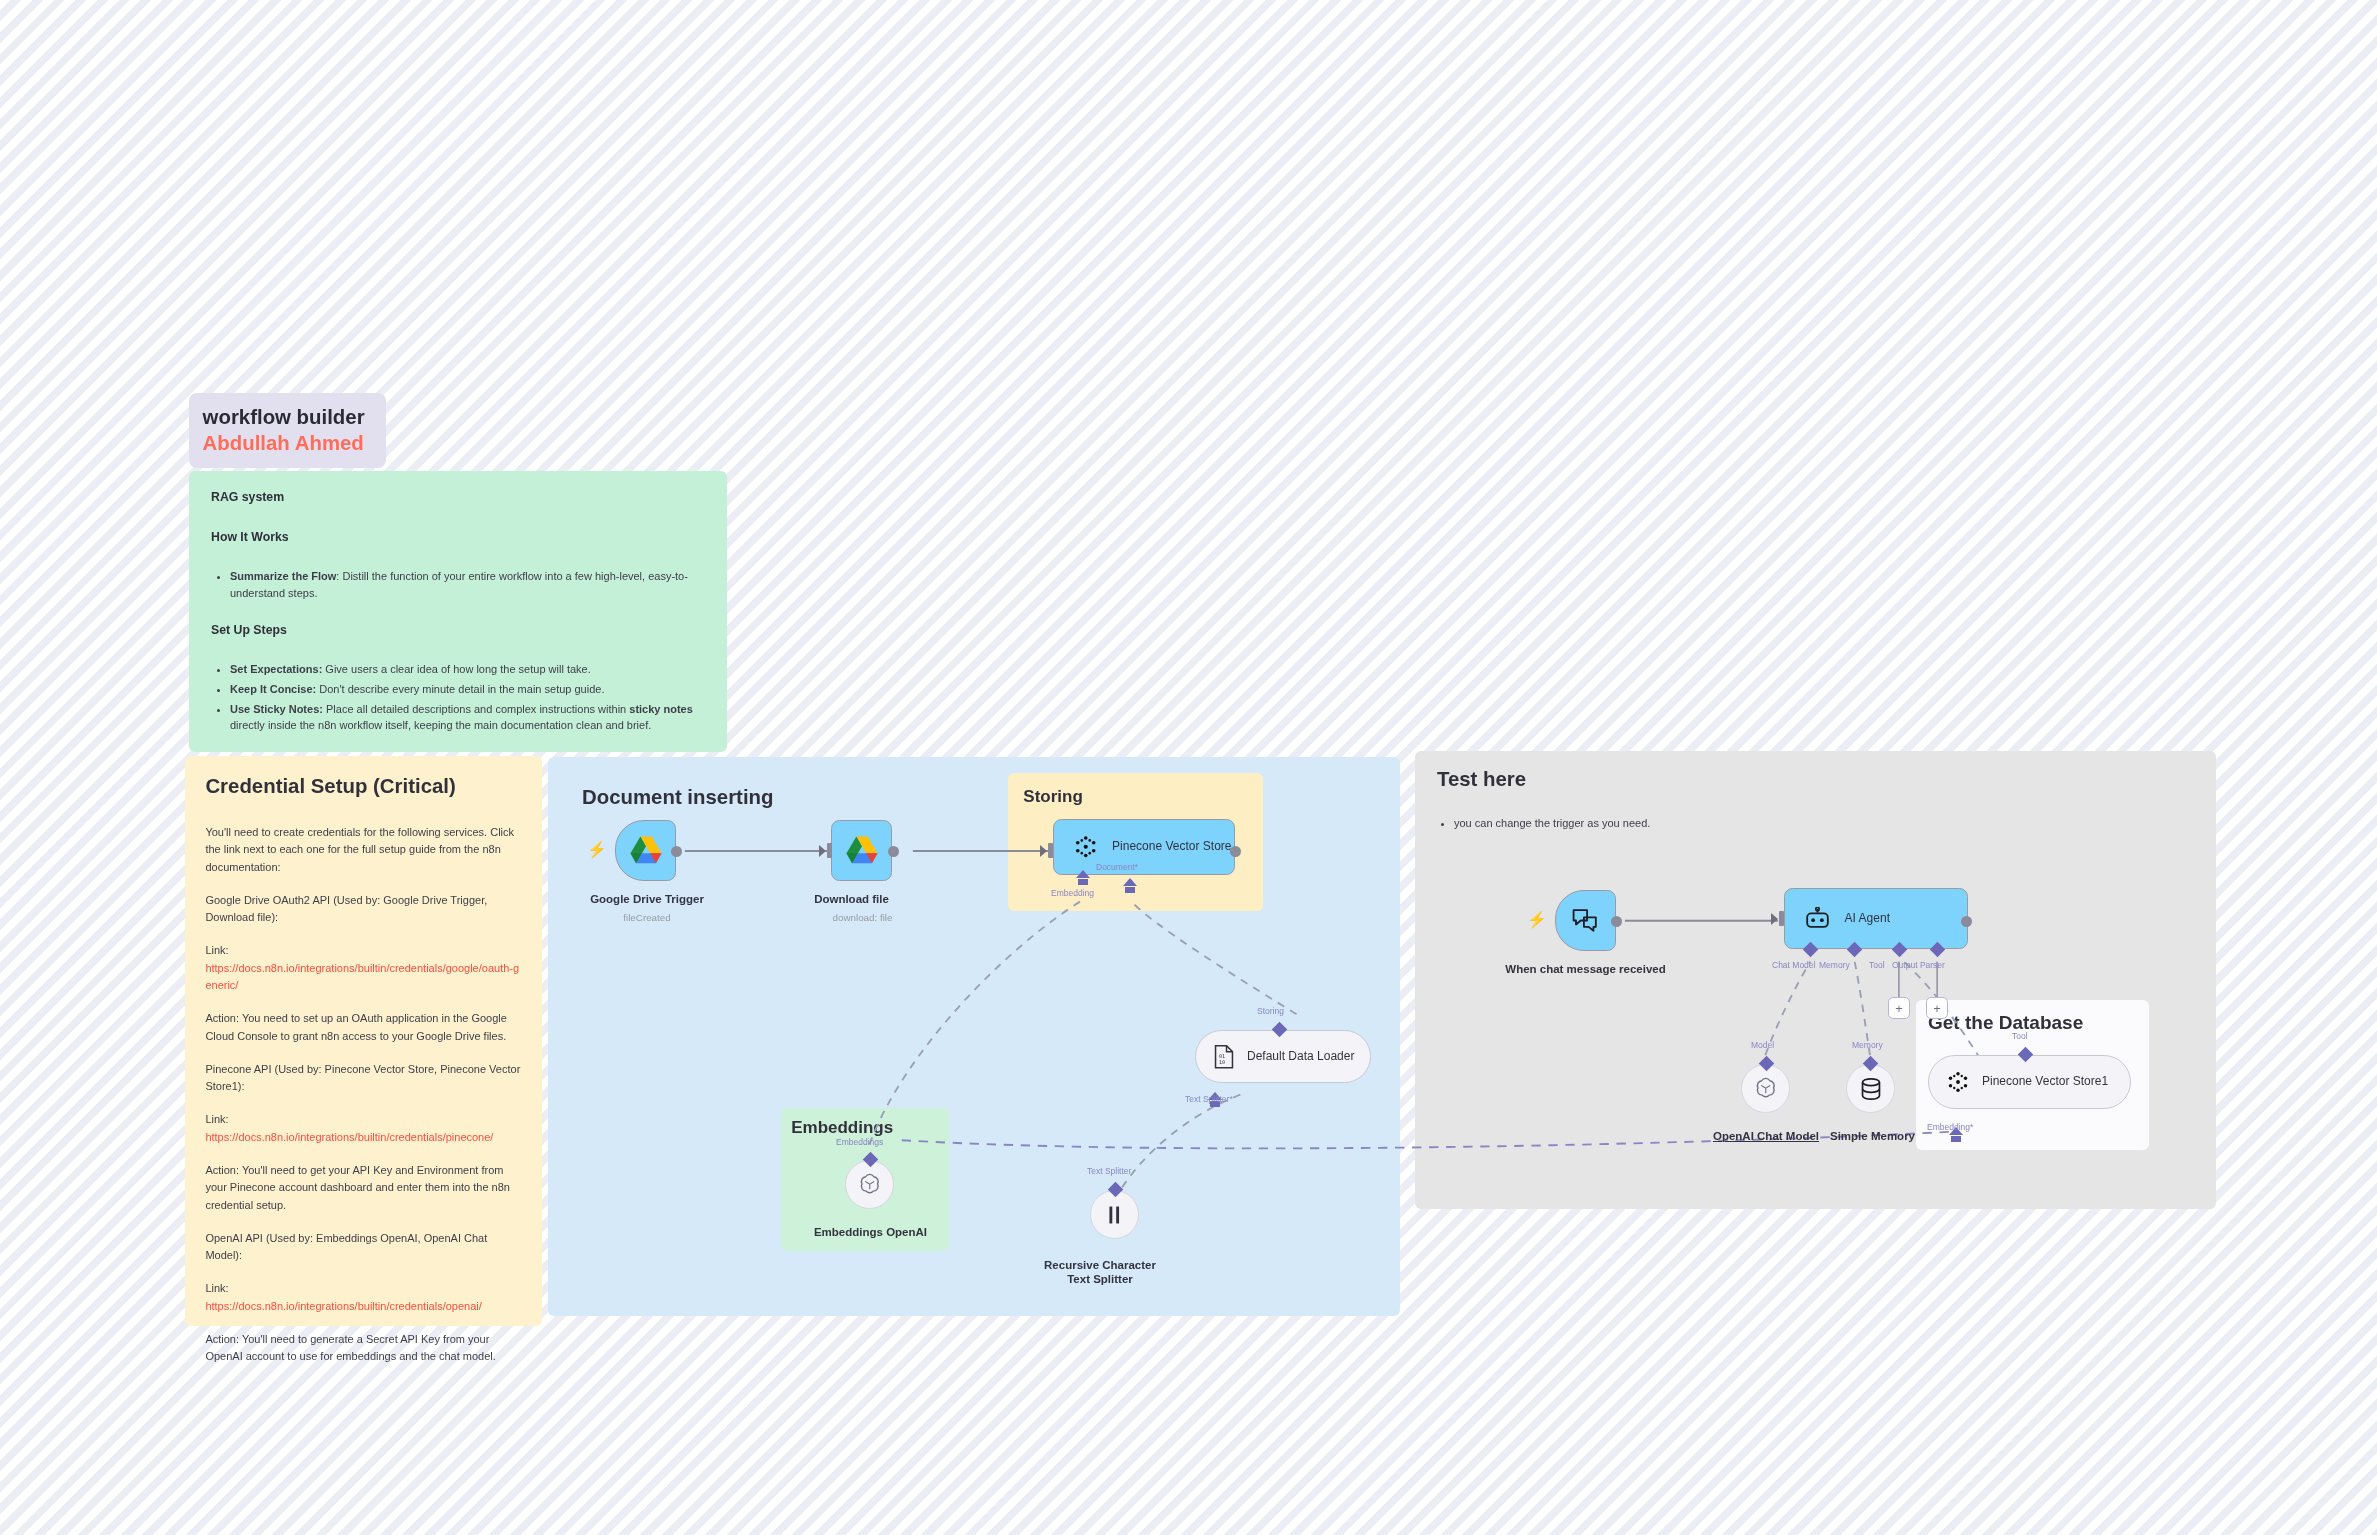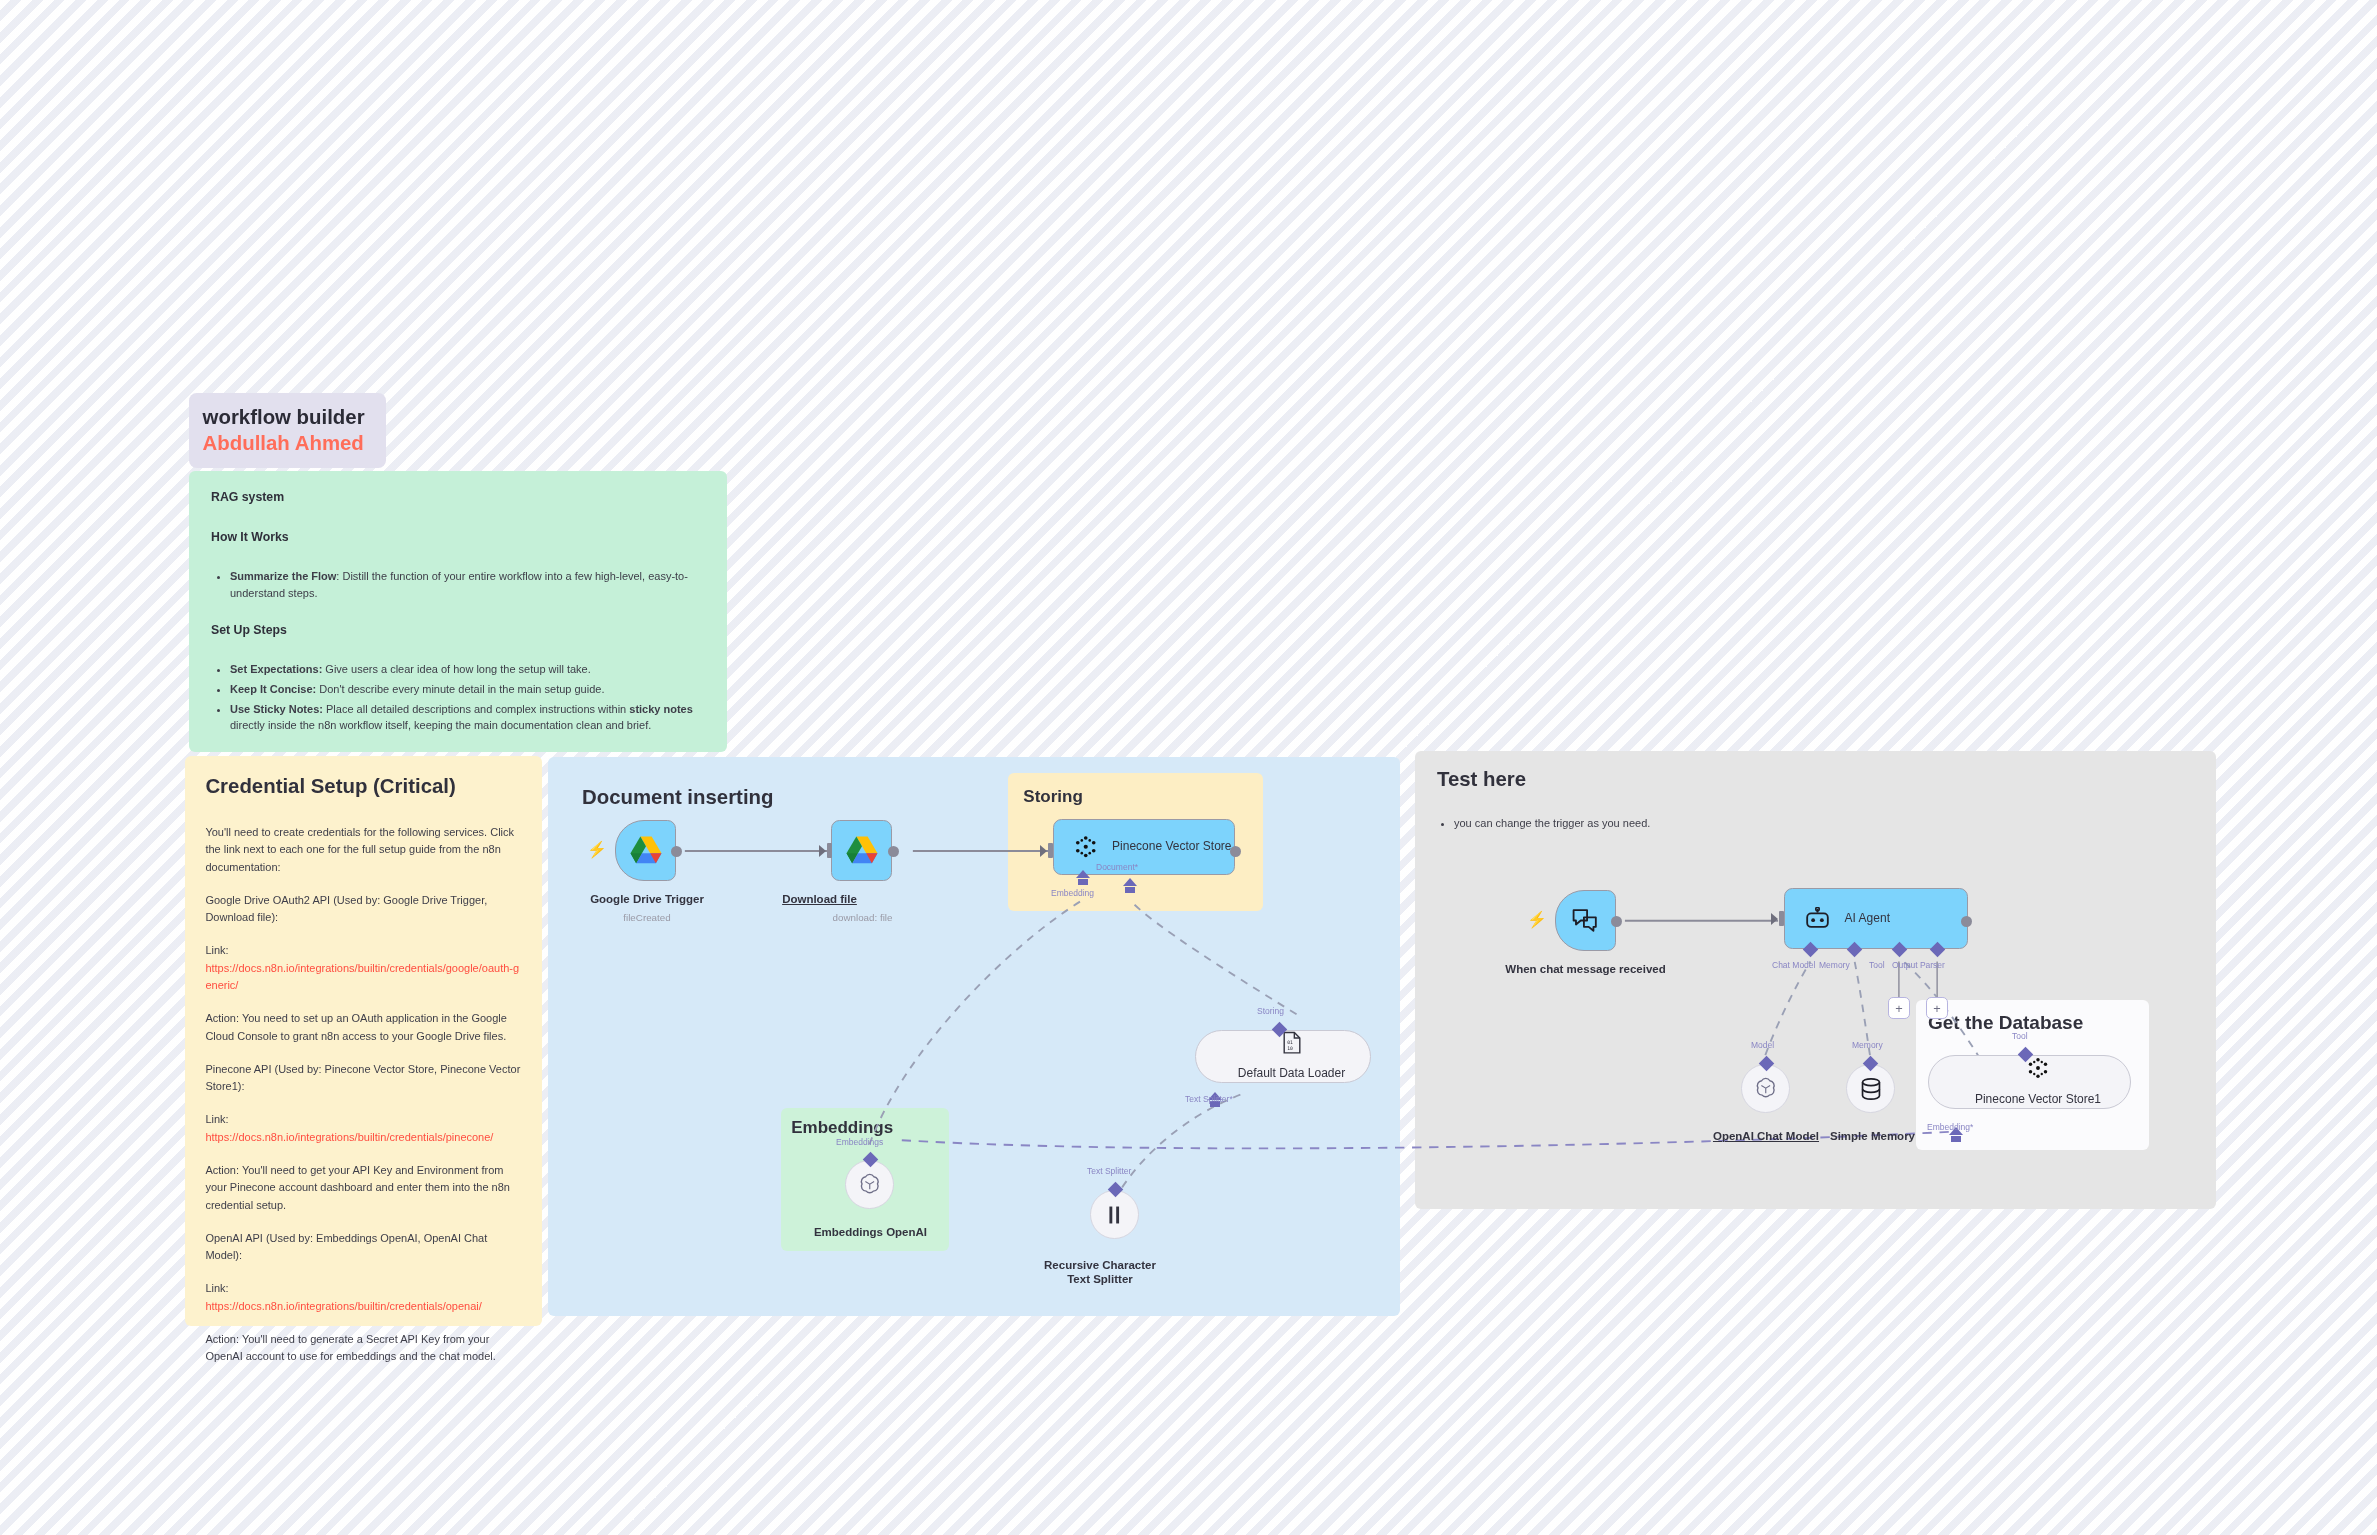--- a/index.html
+++ b/index.html
@@ -92,21 +92,21 @@
   .node-wide{width:182px;height:56px;padding-left:19px;gap:13.6px;}
   .node-sq{width:61px;height:61px;justify-content:center;}
   .node-label{
     text-align:center;font-size:11.5px;font-weight:bold;color:#33333f;line-height:1.25;
   }
   .node-sublabel{text-align:center;font-size:9.8px;color:#9a9aa6;margin-top:2.6px;}
   .node-title{font-size:12px;color:#33333f;line-height:1.3;}
 
   .pill{
     background:#f4f4f8;border:1.2px solid #c9c9d4;border-radius:34px;
-    display:flex;align-items:center;box-sizing:border-box;padding-left:17px;gap:12px;flex-direction:column;
+    display:flex;align-items:center;box-sizing:border-box;padding-left:17px;gap:12px;
   }
   .circle-node{
     width:49px;height:49px;border-radius:50%;
     background:#f4f4f8;border:1.2px solid #d6d6e0;
     display:flex;align-items:center;justify-content:center;box-sizing:border-box;
   }
 
   .port-dot{
     width:11px;height:11px;border-radius:50%;background:#8b8b99;
   }
@@ -256,21 +256,21 @@
       <polygon points="16,2 2,26 10,40 24,16" fill="#1e8e3e"></polygon>
       <polygon points="10,40 38,40 46,26 18,26" fill="#4285f4"></polygon>
       <polygon points="30,26 46,26 38,40" fill="#ea4335"></polygon>
       <polygon points="2,26 10,40 18,26" fill="#188038"></polygon>
     </svg>
   </div>
 </div>
 <div class="abs port-arrow" style="left:819px;top:845px;"></div>
 <div class="abs port-bar" style="left:827px;top:843px;"></div>
 <div class="abs port-dot" style="left:888px;top:846px;"></div>
-<div class="abs node-label" style="left:748px;top:892px;width:143px;text-decoration:underline;">Download file</div>
+<div class="abs node-label" style="left:780px;top:892px;width:143px;">Download file</div>
 <div class="abs node-sublabel" style="left:791px;top:909px;width:143px;">download: file</div>
 
 <div class="abs node-rect node-wide" style="left:1053px;top:819px;">
   <svg width="25.5" height="25.5" viewBox="0 0 32 32">
     <g fill="#111111">
       <circle cx="16" cy="5" r="2.3"></circle>
         <circle cx="16" cy="27" r="2.3"></circle>
       <circle cx="6" cy="11" r="2.3"></circle>
         <circle cx="26" cy="11" r="2.3"></circle>
       <circle cx="6" cy="21" r="2.3"></circle>

